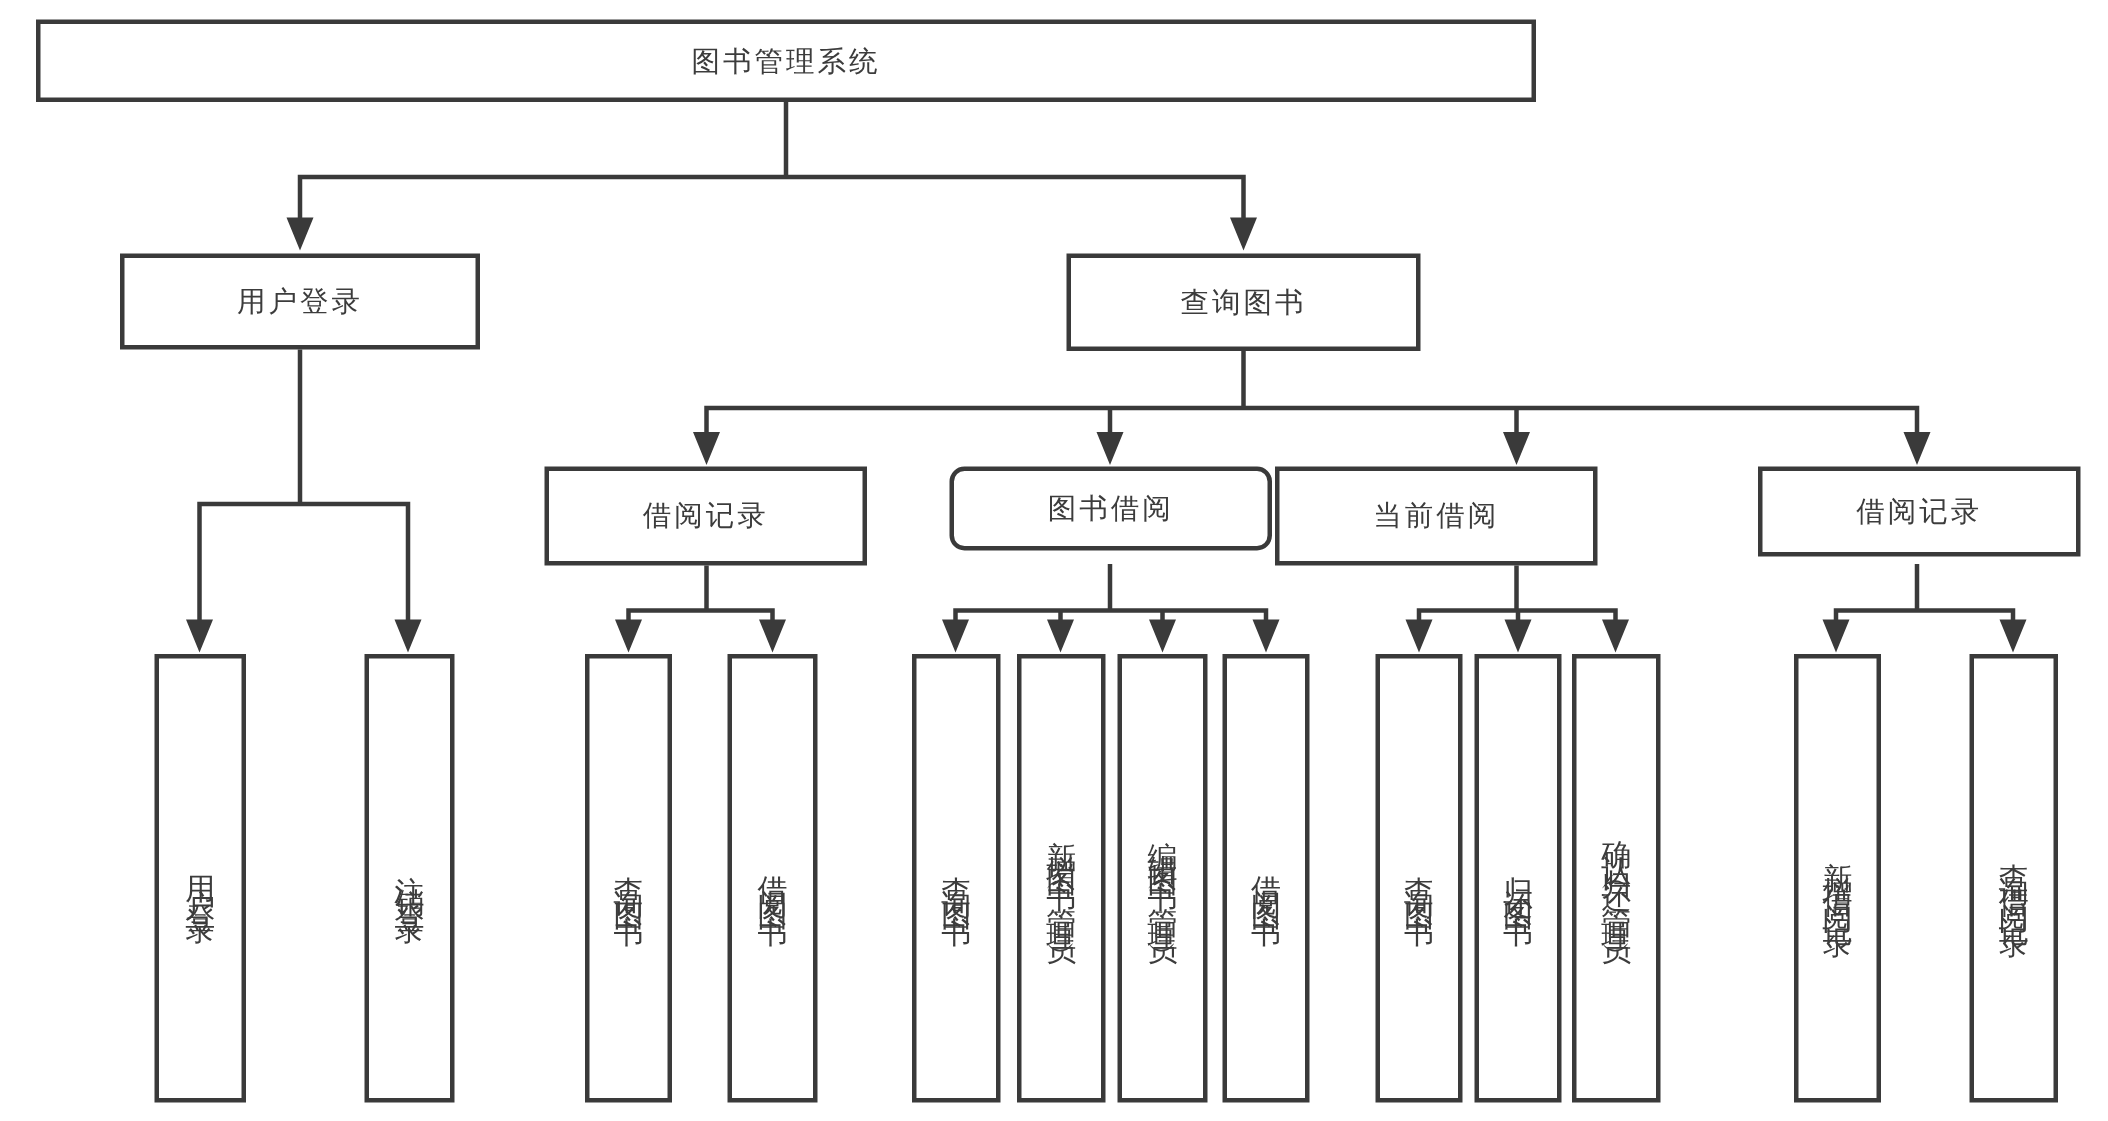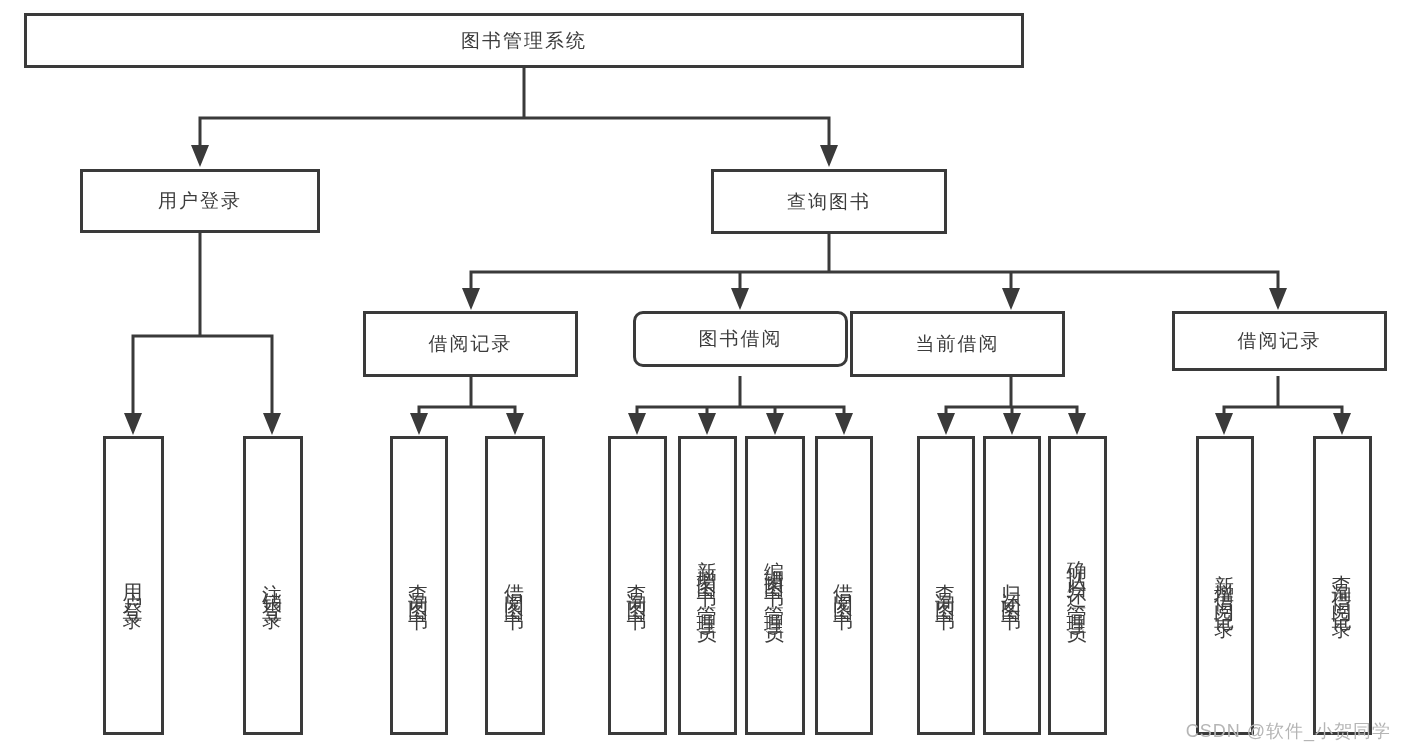--- a/index.html
+++ b/index.html
@@ -159,15 +159,14 @@
   <div class="box v l-editbook">编辑图书（管理员）</div>
   <div class="box v l-borrow2">借阅图书</div>
 
   <div class="box v l-query3">查询图书</div>
   <div class="box v l-return">归还图书</div>
   <div class="box v l-confirm">确认归还（管理员）</div>
 
   <div class="box v l-addrec">新增借阅记录</div>
   <div class="box v l-queryrec">查询借阅记录</div>
 
-  <div class="watermark">CSDN @软件_小贺同学</div>
 
 </div>
 
 </body></html>

